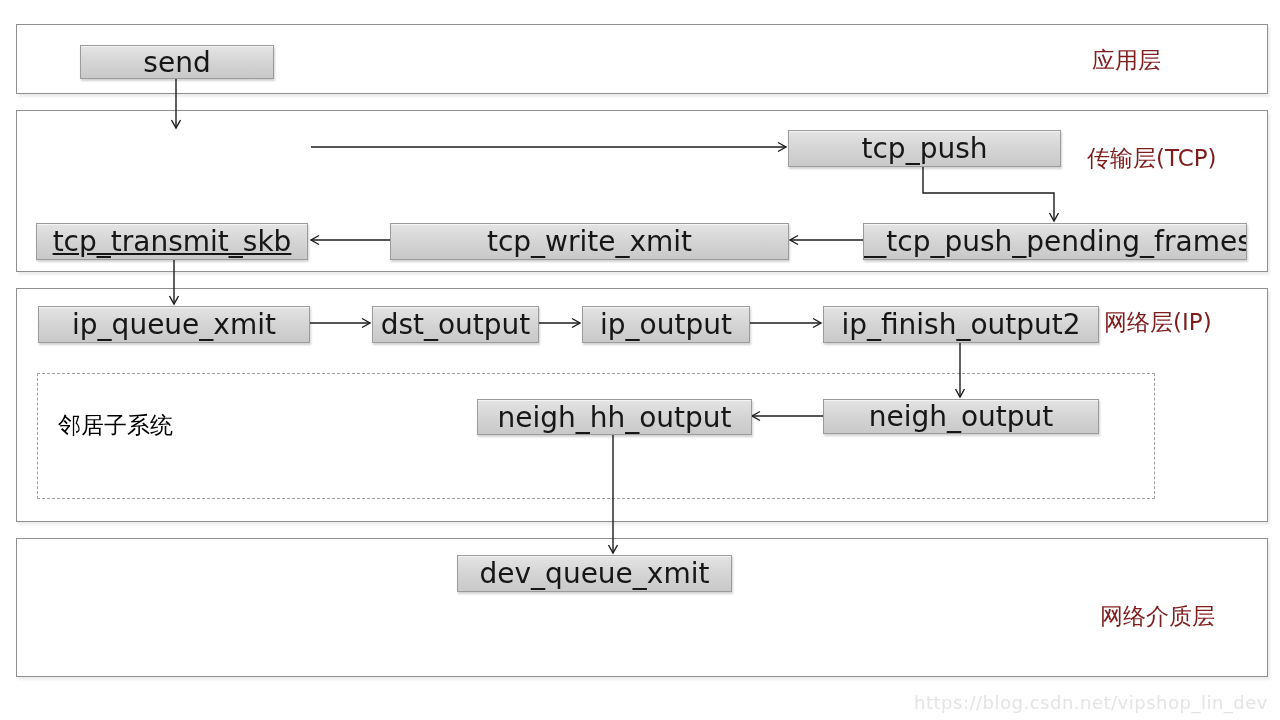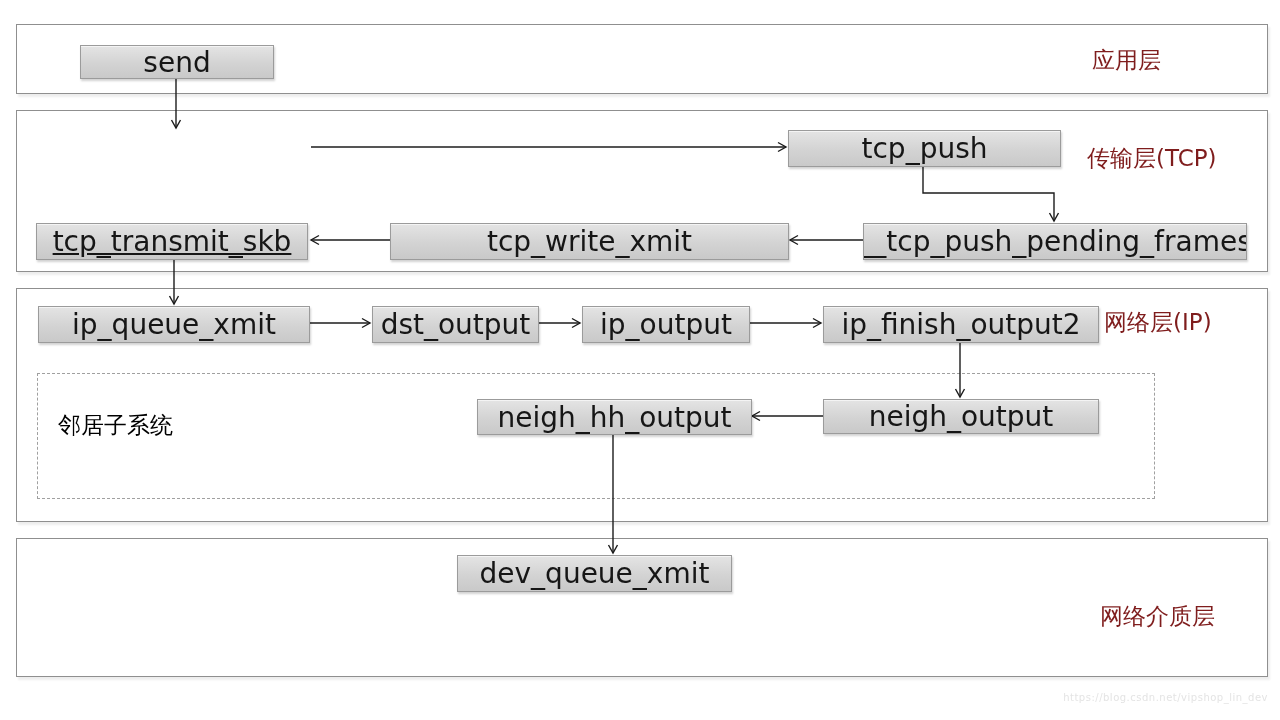--- a/index.html
+++ b/index.html
@@ -52,21 +52,21 @@
     position:absolute;
     left:0;top:0;
     width:1280px;height:720px;
     pointer-events:none;
   }
 
   .watermark{
     position:absolute;
     right:12px;
     top:692px;
-    font-size:10px;
+    font-size:18px;
     color:#e4e4e4;
     letter-spacing:0.5px;
     white-space:nowrap;
   }
 
   
   #layer-application{left:16px;top:24px;width:1250px;height:68px;}
   #layer-transport{left:16px;top:110px;width:1250px;height:160px;}
   #layer-network{left:16px;top:288px;width:1250px;height:232px;}
   #layer-media{left:16px;top:538px;width:1250px;height:137px;}

